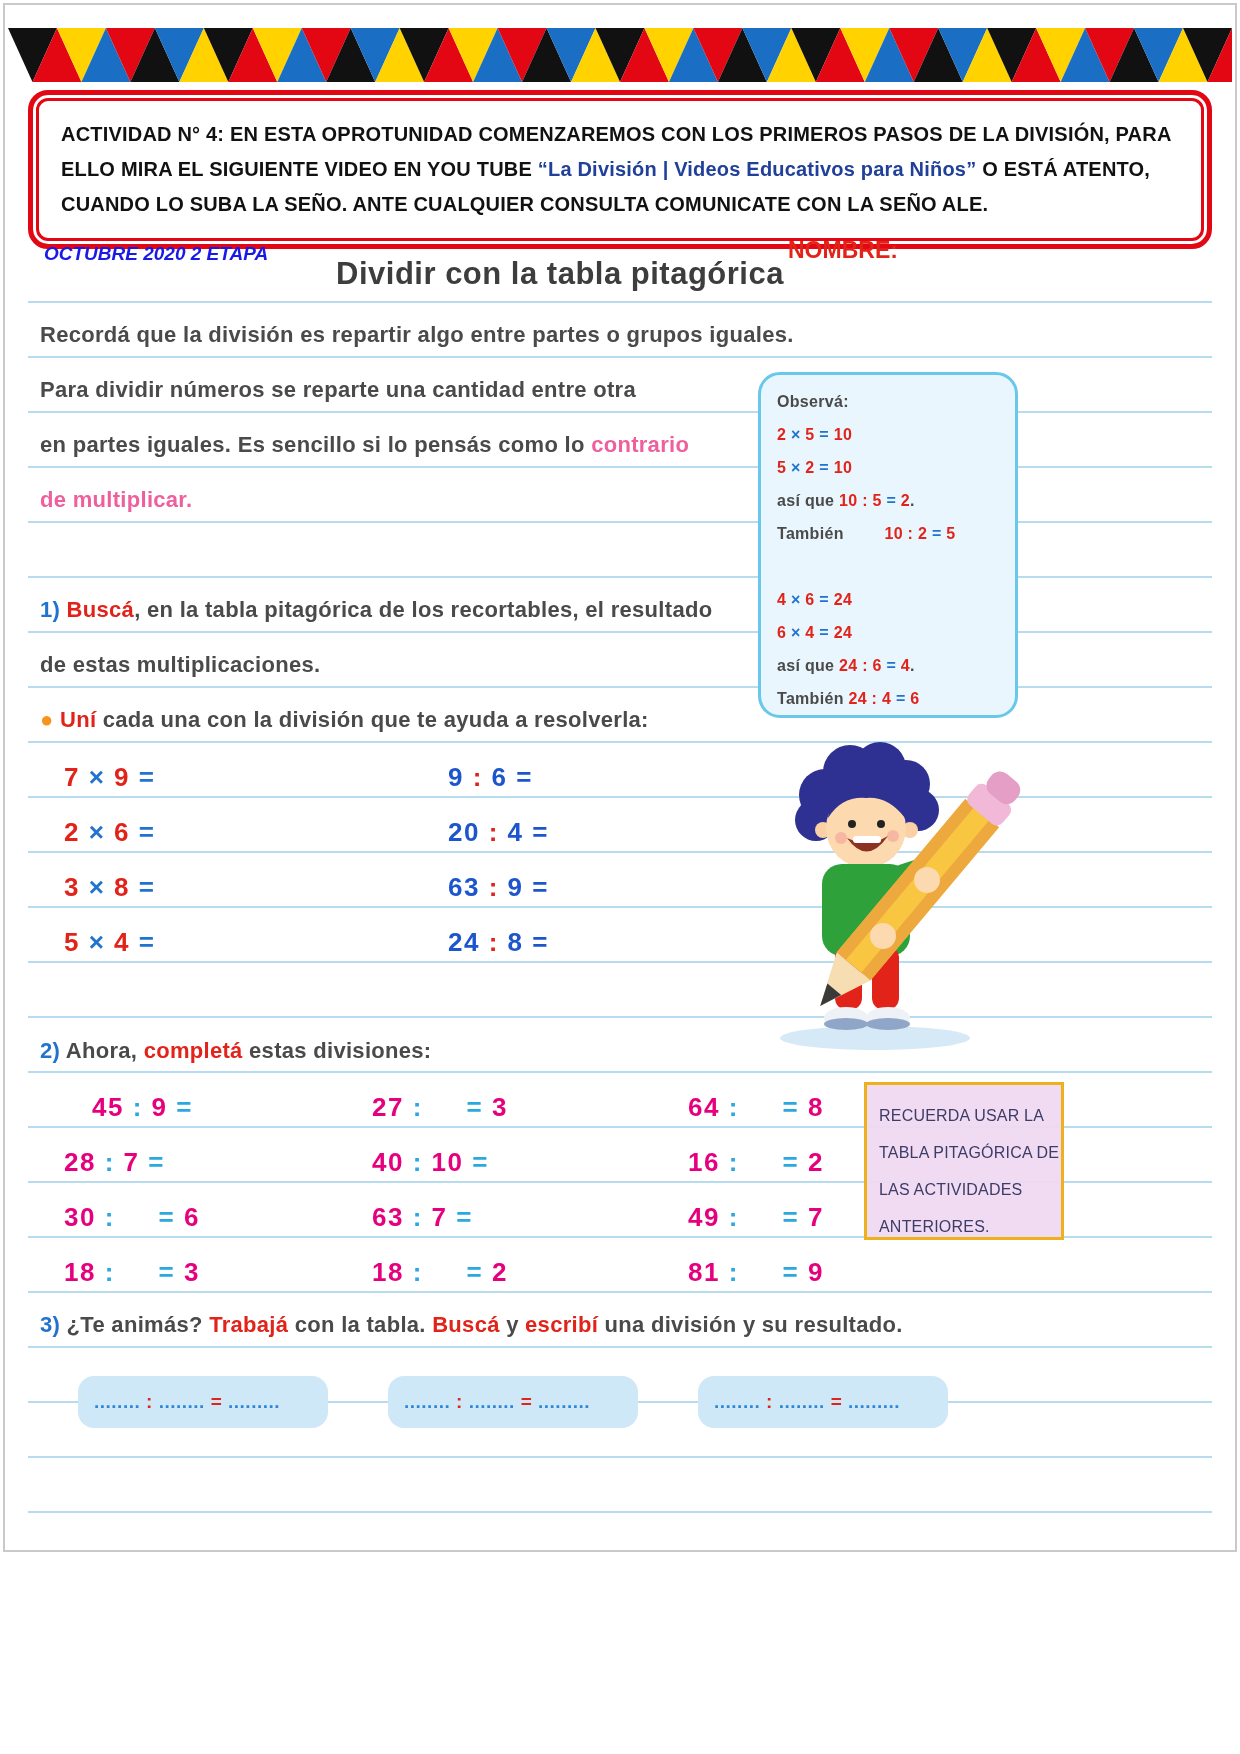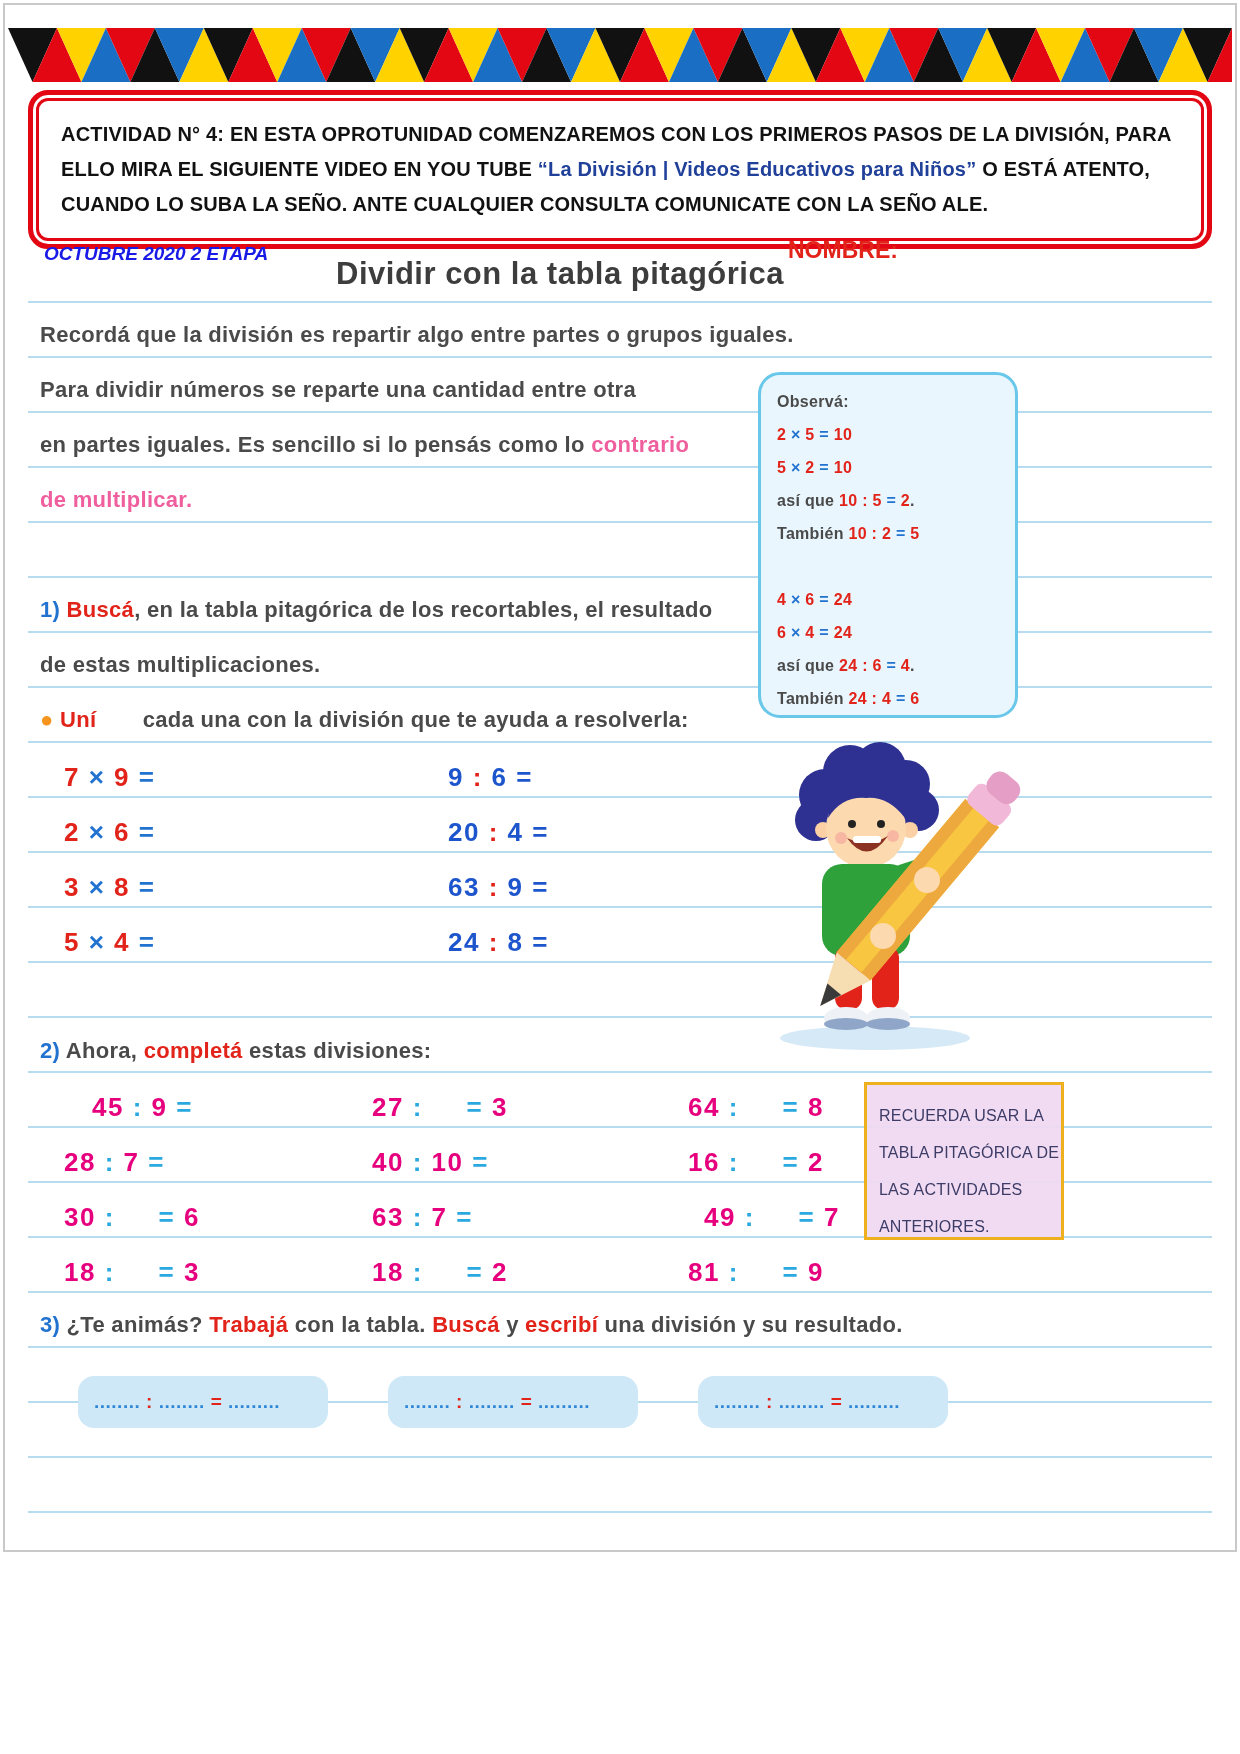--- a/index.html
+++ b/index.html
@@ -103,31 +103,31 @@
   <div class="abs bl" style="top:322px;left:40px"><span style="color: rgb(74, 74, 74);">Recordá que la división es repartir algo entre partes o grupos iguales.</span></div>
   <div class="abs bl" style="top:377px;left:40px"><span style="color: rgb(74, 74, 74);">Para dividir números se reparte una cantidad entre otra</span></div>
   <div class="abs bl" style="top:432px;left:40px"><span style="color: rgb(74, 74, 74);">en partes iguales. Es sencillo si lo pensás como lo </span><span style="color: rgb(239, 95, 158);">contrario</span></div>
   <div class="abs bl" style="top:487px;left:40px"><span style="color: rgb(239, 95, 158);">de multiplicar.</span></div>
 
   <div class="abs observa">
     <div class="obs-line"><span style="color: rgb(74, 74, 74);">Observá:</span></div>
     <div class="obs-line"><span style="color: rgb(226, 35, 26);">2 </span><span style="color: rgb(34, 115, 208);">× </span><span style="color: rgb(226, 35, 26);">5 </span><span style="color: rgb(34, 115, 208);">= </span><span style="color: rgb(226, 35, 26);">10</span></div>
     <div class="obs-line"><span style="color: rgb(226, 35, 26);">5 </span><span style="color: rgb(34, 115, 208);">× </span><span style="color: rgb(226, 35, 26);">2 </span><span style="color: rgb(34, 115, 208);">= </span><span style="color: rgb(226, 35, 26);">10</span></div>
     <div class="obs-line"><span style="color: rgb(74, 74, 74);">así que </span><span style="color: rgb(226, 35, 26);">10 : 5 </span><span style="color: rgb(34, 115, 208);">= </span><span style="color: rgb(226, 35, 26);">2</span><span style="color: rgb(74, 74, 74);">.</span></div>
-    <div class="obs-line"><span style="color: rgb(74, 74, 74);">También </span><span style="color: rgb(226, 35, 26);">10 : 2 </span><span style="color: rgb(34, 115, 208);">= </span><span style="color: rgb(226, 35, 26);">5</span></div>
+    <div class="obs-line"><span style="color: rgb(74, 74, 74);">También </span><span style="color: rgb(226, 35, 26); margin-left: 36px;">10 : 2 </span><span style="color: rgb(34, 115, 208);">= </span><span style="color: rgb(226, 35, 26);">5</span></div>
     <div class="obs-line"></div>
     <div class="obs-line"><span style="color: rgb(226, 35, 26);">4 </span><span style="color: rgb(34, 115, 208);">× </span><span style="color: rgb(226, 35, 26);">6 </span><span style="color: rgb(34, 115, 208);">= </span><span style="color: rgb(226, 35, 26);">24</span></div>
     <div class="obs-line"><span style="color: rgb(226, 35, 26);">6 </span><span style="color: rgb(34, 115, 208);">× </span><span style="color: rgb(226, 35, 26);">4 </span><span style="color: rgb(34, 115, 208);">= </span><span style="color: rgb(226, 35, 26);">24</span></div>
     <div class="obs-line"><span style="color: rgb(74, 74, 74);">así que </span><span style="color: rgb(226, 35, 26);">24 : 6 </span><span style="color: rgb(34, 115, 208);">= </span><span style="color: rgb(226, 35, 26);">4</span><span style="color: rgb(74, 74, 74);">.</span></div>
     <div class="obs-line"><span style="color: rgb(74, 74, 74);">También </span><span style="color: rgb(226, 35, 26);">24 : 4 </span><span style="color: rgb(34, 115, 208);">= </span><span style="color: rgb(226, 35, 26);">6</span></div>
   </div>
 
   <div class="abs bl" style="top:597px;left:40px"><span style="color: rgb(34, 115, 208);">1) </span><span style="color: rgb(226, 35, 26);">Buscá</span><span style="color: rgb(74, 74, 74);">, en la tabla pitagórica de los recortables, el resultado</span></div>
   <div class="abs bl" style="top:652px;left:40px"><span style="color: rgb(74, 74, 74);">de estas multiplicaciones.</span></div>
-  <div class="abs bl" style="top:707px;left:40px"><span style="color: rgb(247, 148, 29);">● </span><span style="color: rgb(226, 35, 26);">Uní </span><span style="color: rgb(74, 74, 74); margin-left: 40px;">cada una con la división que te ayuda a resolverla:</span></div>
+  <div class="abs bl" style="top:707px;left:40px"><span style="color: rgb(247, 148, 29);">● </span><span style="color: rgb(226, 35, 26);">Uní </span><span style="color: rgb(74, 74, 74);">cada una con la división que te ayuda a resolverla:</span></div>
 
   <div class="abs eq" style="top:762px;left:64px"><span style="color: rgb(226, 35, 26);">7 </span><span style="color: rgb(34, 115, 208);">× </span><span style="color: rgb(226, 35, 26);">9 </span><span style="color: rgb(34, 115, 208);">=</span></div>
   <div class="abs eq" style="top:817px;left:64px"><span style="color: rgb(226, 35, 26);">2 </span><span style="color: rgb(34, 115, 208);">× </span><span style="color: rgb(226, 35, 26);">6 </span><span style="color: rgb(34, 115, 208);">=</span></div>
   <div class="abs eq" style="top:872px;left:64px"><span style="color: rgb(226, 35, 26);">3 </span><span style="color: rgb(34, 115, 208);">× </span><span style="color: rgb(226, 35, 26);">8 </span><span style="color: rgb(34, 115, 208);">=</span></div>
   <div class="abs eq" style="top:927px;left:64px"><span style="color: rgb(226, 35, 26);">5 </span><span style="color: rgb(34, 115, 208);">× </span><span style="color: rgb(226, 35, 26);">4 </span><span style="color: rgb(34, 115, 208);">=</span></div>
 
   <div class="abs eq" style="top:762px;left:448px"><span style="color: rgb(29, 85, 204);">9 </span><span style="color: rgb(226, 35, 26);">: </span><span style="color: rgb(29, 85, 204);">6 </span><span style="color: rgb(29, 85, 204);">=</span></div>
   <div class="abs eq" style="top:817px;left:448px"><span style="color: rgb(29, 85, 204);">20 </span><span style="color: rgb(226, 35, 26);">: </span><span style="color: rgb(29, 85, 204);">4 </span><span style="color: rgb(29, 85, 204);">=</span></div>
   <div class="abs eq" style="top:872px;left:448px"><span style="color: rgb(29, 85, 204);">63 </span><span style="color: rgb(226, 35, 26);">: </span><span style="color: rgb(29, 85, 204);">9 </span><span style="color: rgb(29, 85, 204);">=</span></div>
   <div class="abs eq" style="top:927px;left:448px"><span style="color: rgb(29, 85, 204);">24 </span><span style="color: rgb(226, 35, 26);">: </span><span style="color: rgb(29, 85, 204);">8 </span><span style="color: rgb(29, 85, 204);">=</span></div>
@@ -181,21 +181,21 @@
   <div class="abs eq" style="top:1092px;left:64px"><span style="color: rgb(230, 0, 126); margin-left: 28px;">45 </span><span style="color: rgb(42, 168, 224);">: </span><span style="color: rgb(230, 0, 126);">9 </span><span style="color: rgb(42, 168, 224);">=</span></div>
   <div class="abs eq" style="top:1092px;left:372px"><span style="color: rgb(230, 0, 126);">27 </span><span style="color: rgb(42, 168, 224);">: </span><span style="color: rgb(230, 0, 126);">&nbsp;&nbsp;&nbsp;&nbsp;</span><span style="color: rgb(42, 168, 224);">= </span><span style="color: rgb(230, 0, 126);">3</span></div>
   <div class="abs eq" style="top:1092px;left:688px"><span style="color: rgb(230, 0, 126);">64 </span><span style="color: rgb(42, 168, 224);">: </span><span style="color: rgb(230, 0, 126);">&nbsp;&nbsp;&nbsp;&nbsp;</span><span style="color: rgb(42, 168, 224);">= </span><span style="color: rgb(230, 0, 126);">8</span></div>
 
   <div class="abs eq" style="top:1147px;left:64px"><span style="color: rgb(230, 0, 126);">28 </span><span style="color: rgb(42, 168, 224);">: </span><span style="color: rgb(230, 0, 126);">7 </span><span style="color: rgb(42, 168, 224);">=</span></div>
   <div class="abs eq" style="top:1147px;left:372px"><span style="color: rgb(230, 0, 126);">40 </span><span style="color: rgb(42, 168, 224);">: </span><span style="color: rgb(230, 0, 126);">10 </span><span style="color: rgb(42, 168, 224);">=</span></div>
   <div class="abs eq" style="top:1147px;left:688px"><span style="color: rgb(230, 0, 126);">16 </span><span style="color: rgb(42, 168, 224);">: </span><span style="color: rgb(230, 0, 126);">&nbsp;&nbsp;&nbsp;&nbsp;</span><span style="color: rgb(42, 168, 224);">= </span><span style="color: rgb(230, 0, 126);">2</span></div>
 
   <div class="abs eq" style="top:1202px;left:64px"><span style="color: rgb(230, 0, 126);">30 </span><span style="color: rgb(42, 168, 224);">: </span><span style="color: rgb(230, 0, 126);">&nbsp;&nbsp;&nbsp;&nbsp;</span><span style="color: rgb(42, 168, 224);">= </span><span style="color: rgb(230, 0, 126);">6</span></div>
   <div class="abs eq" style="top:1202px;left:372px"><span style="color: rgb(230, 0, 126);">63 </span><span style="color: rgb(42, 168, 224);">: </span><span style="color: rgb(230, 0, 126);">7 </span><span style="color: rgb(42, 168, 224);">=</span></div>
-  <div class="abs eq" style="top:1202px;left:704px"><span style="color: rgb(230, 0, 126);">49 </span><span style="color: rgb(42, 168, 224);">: </span><span style="color: rgb(230, 0, 126);">&nbsp;&nbsp;&nbsp;&nbsp;</span><span style="color: rgb(42, 168, 224);">= </span><span style="color: rgb(230, 0, 126);">7</span></div>
+  <div class="abs eq" style="top:1202px;left:688px"><span style="color: rgb(230, 0, 126);">49 </span><span style="color: rgb(42, 168, 224);">: </span><span style="color: rgb(230, 0, 126);">&nbsp;&nbsp;&nbsp;&nbsp;</span><span style="color: rgb(42, 168, 224);">= </span><span style="color: rgb(230, 0, 126);">7</span></div>
 
   <div class="abs eq" style="top:1257px;left:64px"><span style="color: rgb(230, 0, 126);">18 </span><span style="color: rgb(42, 168, 224);">: </span><span style="color: rgb(230, 0, 126);">&nbsp;&nbsp;&nbsp;&nbsp;</span><span style="color: rgb(42, 168, 224);">= </span><span style="color: rgb(230, 0, 126);">3</span></div>
   <div class="abs eq" style="top:1257px;left:372px"><span style="color: rgb(230, 0, 126);">18 </span><span style="color: rgb(42, 168, 224);">: </span><span style="color: rgb(230, 0, 126);">&nbsp;&nbsp;&nbsp;&nbsp;</span><span style="color: rgb(42, 168, 224);">= </span><span style="color: rgb(230, 0, 126);">2</span></div>
   <div class="abs eq" style="top:1257px;left:688px"><span style="color: rgb(230, 0, 126);">81 </span><span style="color: rgb(42, 168, 224);">: </span><span style="color: rgb(230, 0, 126);">&nbsp;&nbsp;&nbsp;&nbsp;</span><span style="color: rgb(42, 168, 224);">= </span><span style="color: rgb(230, 0, 126);">9</span></div>
 
   <div class="abs reminder">
     <div class="rem-line">RECUERDA USAR LA</div>
     <div class="rem-line">TABLA PITAGÓRICA DE</div>
     <div class="rem-line">LAS ACTIVIDADES</div>
     <div class="rem-line">ANTERIORES.</div>

